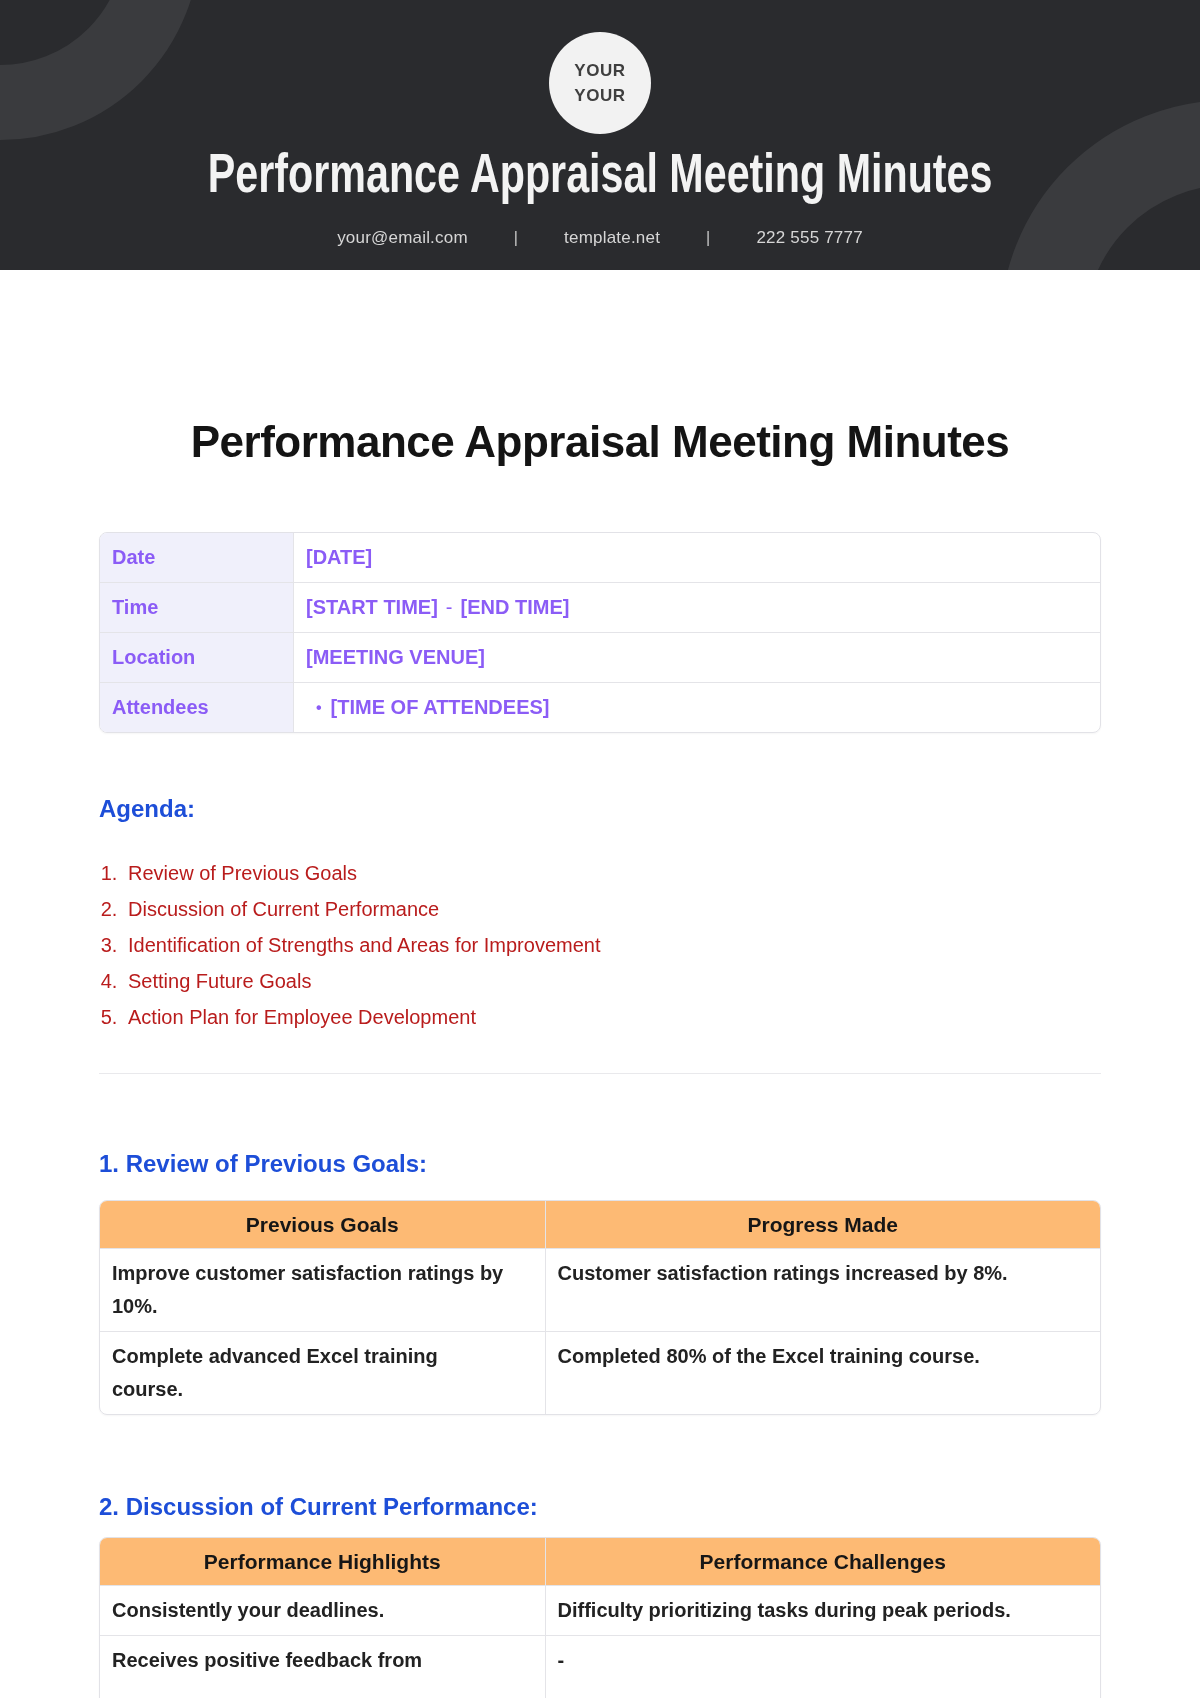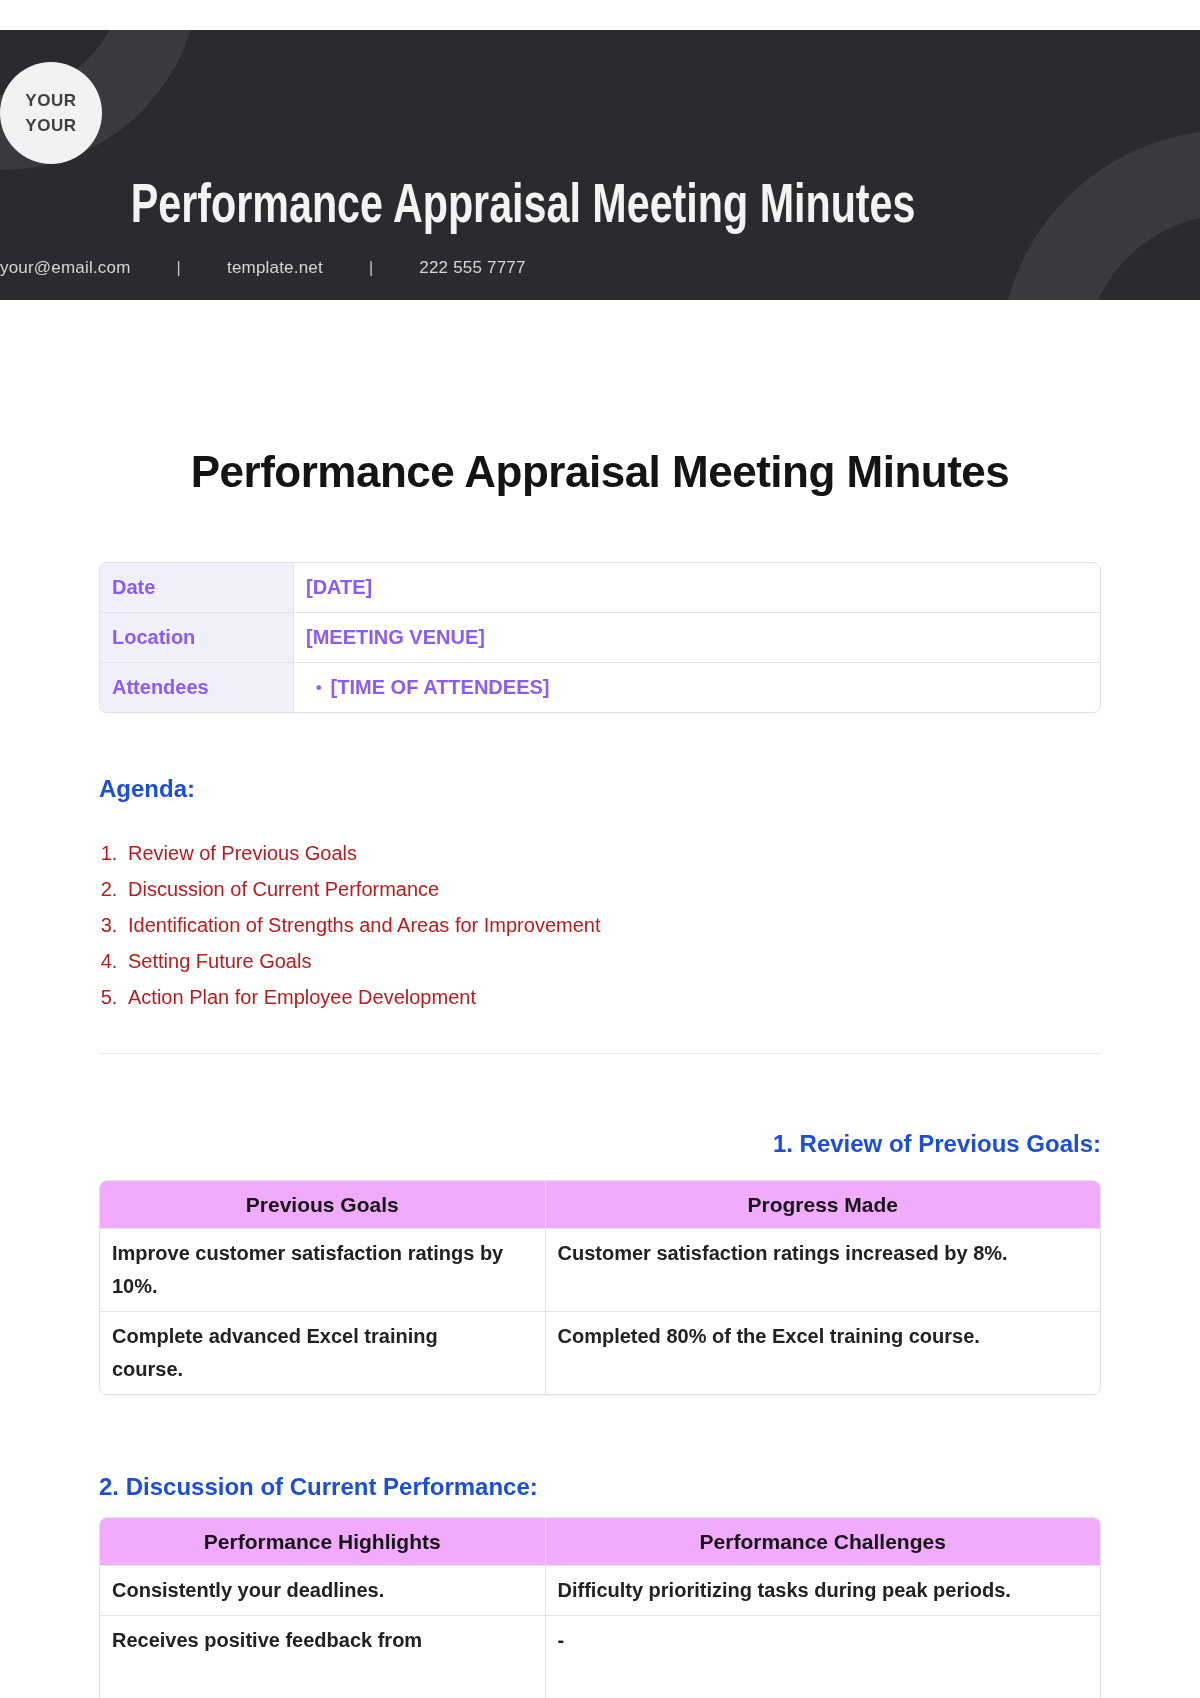--- a/index.html
+++ b/index.html
@@ -11,21 +11,21 @@
     overflow:hidden;
     font-family:"Liberation Sans", sans-serif;
     color:#1e1e1e;
   }
   
   .banner{
     position:relative;
     height:270px;
     background:#2a2b2e;
     overflow:hidden;
-    display:flex;flex-direction:column;align-items:flex-start;margin-top:30px;
+    display:flex;flex-direction:column;align-items:center;
   }
   .ring{position:absolute;border-radius:50%;box-sizing:border-box;border-style:solid;border-color:#3a3b3e;}
   .ring-left{left:-200px;top:-260px;width:400px;height:400px;border-width:75px;}
   .ring-right{left:1000px;top:100px;width:460px;height:460px;border-width:85px;}
   .logo-badge{
     position:relative;z-index:2;
     margin-top:32px;width:102px;height:102px;border-radius:50%;
     background:#f2f2f2;
     display:flex;flex-direction:column;align-items:center;justify-content:center;
   }
@@ -79,27 +79,27 @@
   }
   .agenda-heading{margin-top:62px;}
   .agenda-list{
     margin:32px 0 0 0;padding:0 0 0 24px;
     font-size:20px;line-height:36px;color:#b91c1c;
   }
   .agenda-list li{padding-left:5px;}
   .section-divider{
     margin:38px 0 0 0;border:none;border-top:1px solid #e9e9ec;height:0;
   }
-  .sec1-heading{margin-top:76px;text-align:right;}
+  .sec1-heading{margin-top:76px;}
   .sec2-heading{margin-top:78px;}
   
   .data-wrap-1{margin-top:22px;}
   .data-wrap-2{margin-top:16px;}
   .data-table th{
-    height:47px;background:#f0abfc;
+    height:47px;background:#fdba74;
     font-size:21px;font-weight:700;color:#161616;text-align:center;
     border-bottom:1px solid #e4e4e8;padding:0 10px;
   }
   .data-table th:first-child, .data-table td:first-child{border-right:1px solid #e4e4e8;}
   .data-table col.c1{width:44.5%;}
   .data-table col.c2{width:55.5%;}
   .data-table td{
     padding:8px 12px;vertical-align:top;
     font-size:20px;line-height:33px;color:#222222;font-weight:700;
   }
@@ -135,20 +135,24 @@
   <main class="doc">
 
     <h2 class="doc-title">Performance Appraisal Meeting Minutes</h2>
 
     <div class="twrap info-wrap">
       <table class="info-table">
         <tbody>
           <tr>
             <td class="row-label">Date</td>
             <td class="row-value"><span>[DATE]</span></td>
+          </tr>
+          <tr>
+            <td class="row-label">Time</td>
+            <td class="row-value"><span>[START TIME]</span><span class="dash">-</span><span>[END TIME]</span></td>
           </tr>
           <tr>
             <td class="row-label">Location</td>
             <td class="row-value"><span>[MEETING VENUE]</span></td>
           </tr>
           <tr>
             <td class="row-label">Attendees</td>
             <td class="row-value"><span class="bullet-dot">•</span><span>[TIME OF ATTENDEES]</span></td>
           </tr>
         </tbody>

